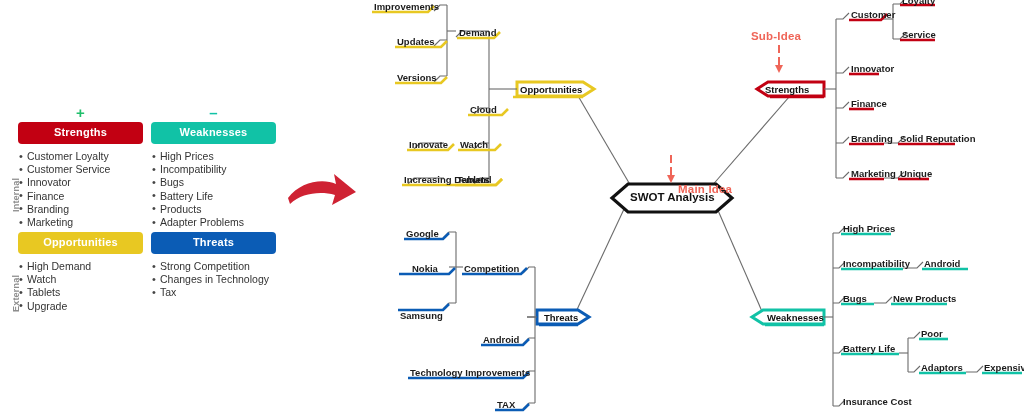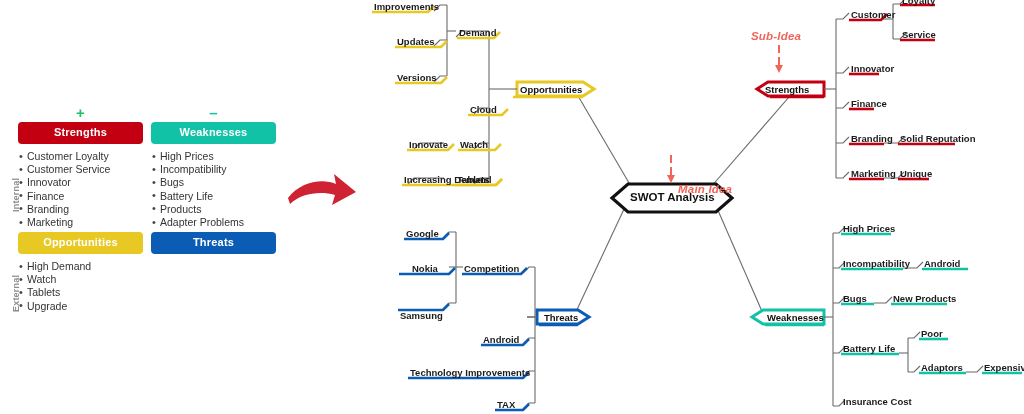--- a/index.html
+++ b/index.html
@@ -54,21 +54,21 @@
     white-space:nowrap;
   }
   
   .branch-label{
     position:absolute;font-size:9.5px;font-weight:bold;color:#111;
     white-space:nowrap;
   }
   
   .annot{
     position:absolute;color:#ef6558;font-size:11.5px;font-weight:bold;
-    white-space:nowrap;letter-spacing:.2px;font-style:italic;
+    white-space:nowrap;letter-spacing:.2px;
   }
 </style>
 </head>
 <body>
 
 <div id="stage">
 
   <div class="matrix">
 
     <div class="axis-label" style="left:11px;top:112px;">Internal</div>
@@ -105,20 +105,25 @@
       <ul class="qlist">
         <li>High Demand</li>
         <li>Watch</li>
         <li>Tablets</li>
         <li>Upgrade</li>
       </ul>
     </div>
 
     <div class="quad" style="left:151px;top:132px;width:125px;">
       <div class="qhead" style="background:#0b5cb5;">Threats</div>
+      <ul class="qlist">
+        <li>Strong Competition</li>
+        <li>Changes in Technology</li>
+        <li>Tax</li>
+      </ul>
     </div>
   </div>
 
   <svg class="big-arrow" width="72" height="50" viewBox="0 0 72 50">
     <path d="M2,30 C14,14 36,10 50,16 L48,6 L70,24 L46,37 L49,27 C34,23 16,25 4,36 Z" fill="#cf2233"></path>
   </svg>
 
   <svg id="map" viewBox="0 0 1024 414">
     <g fill="none" stroke="#6b6b6b" stroke-width="1.1">
 

